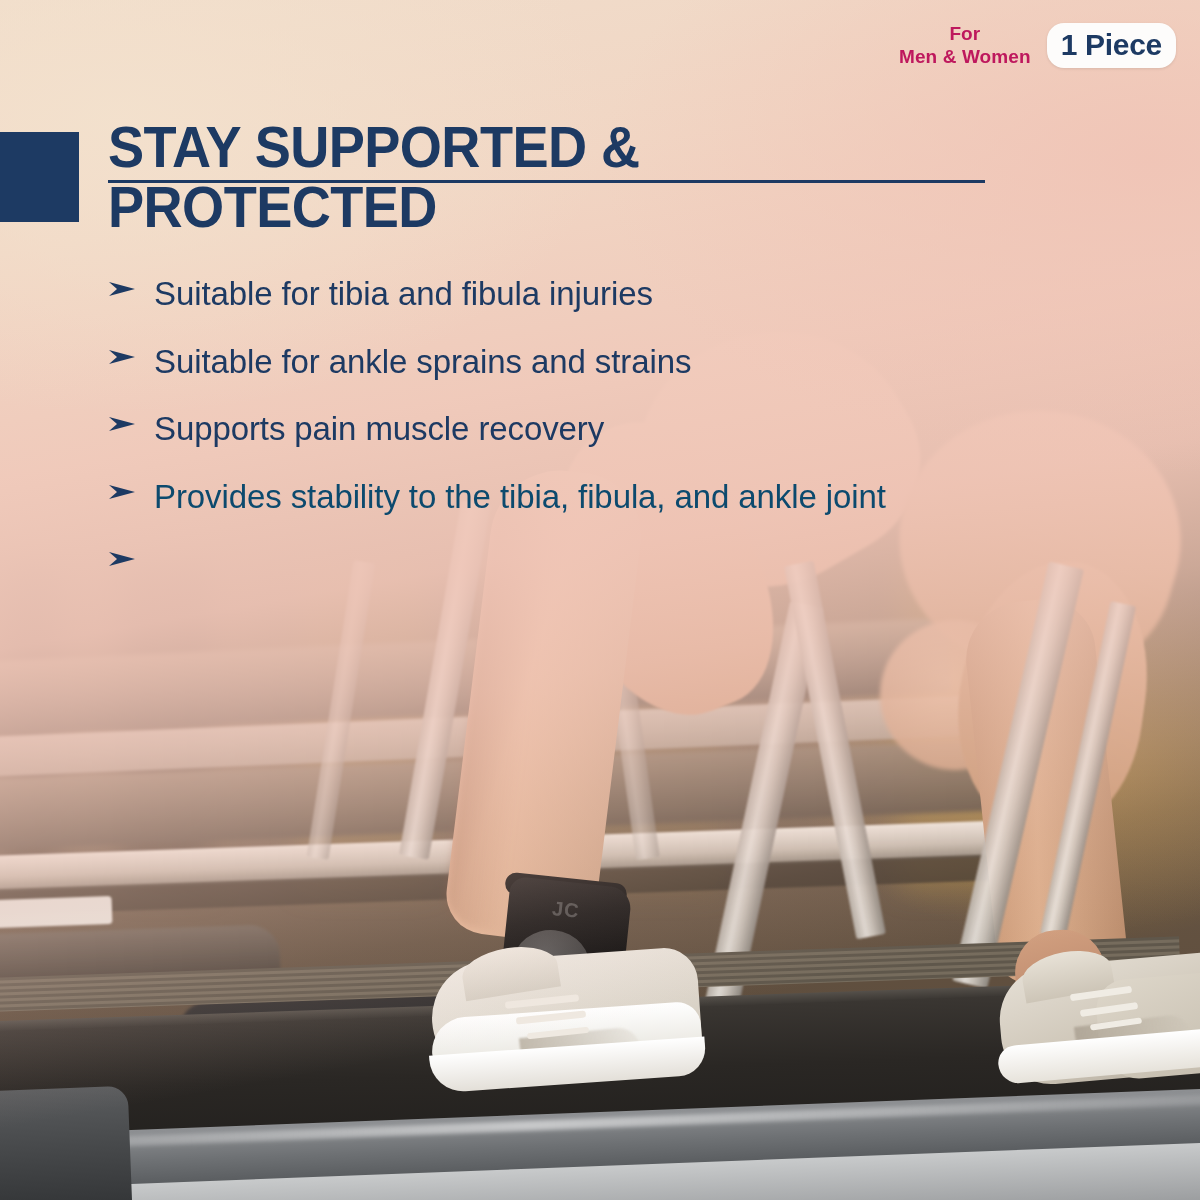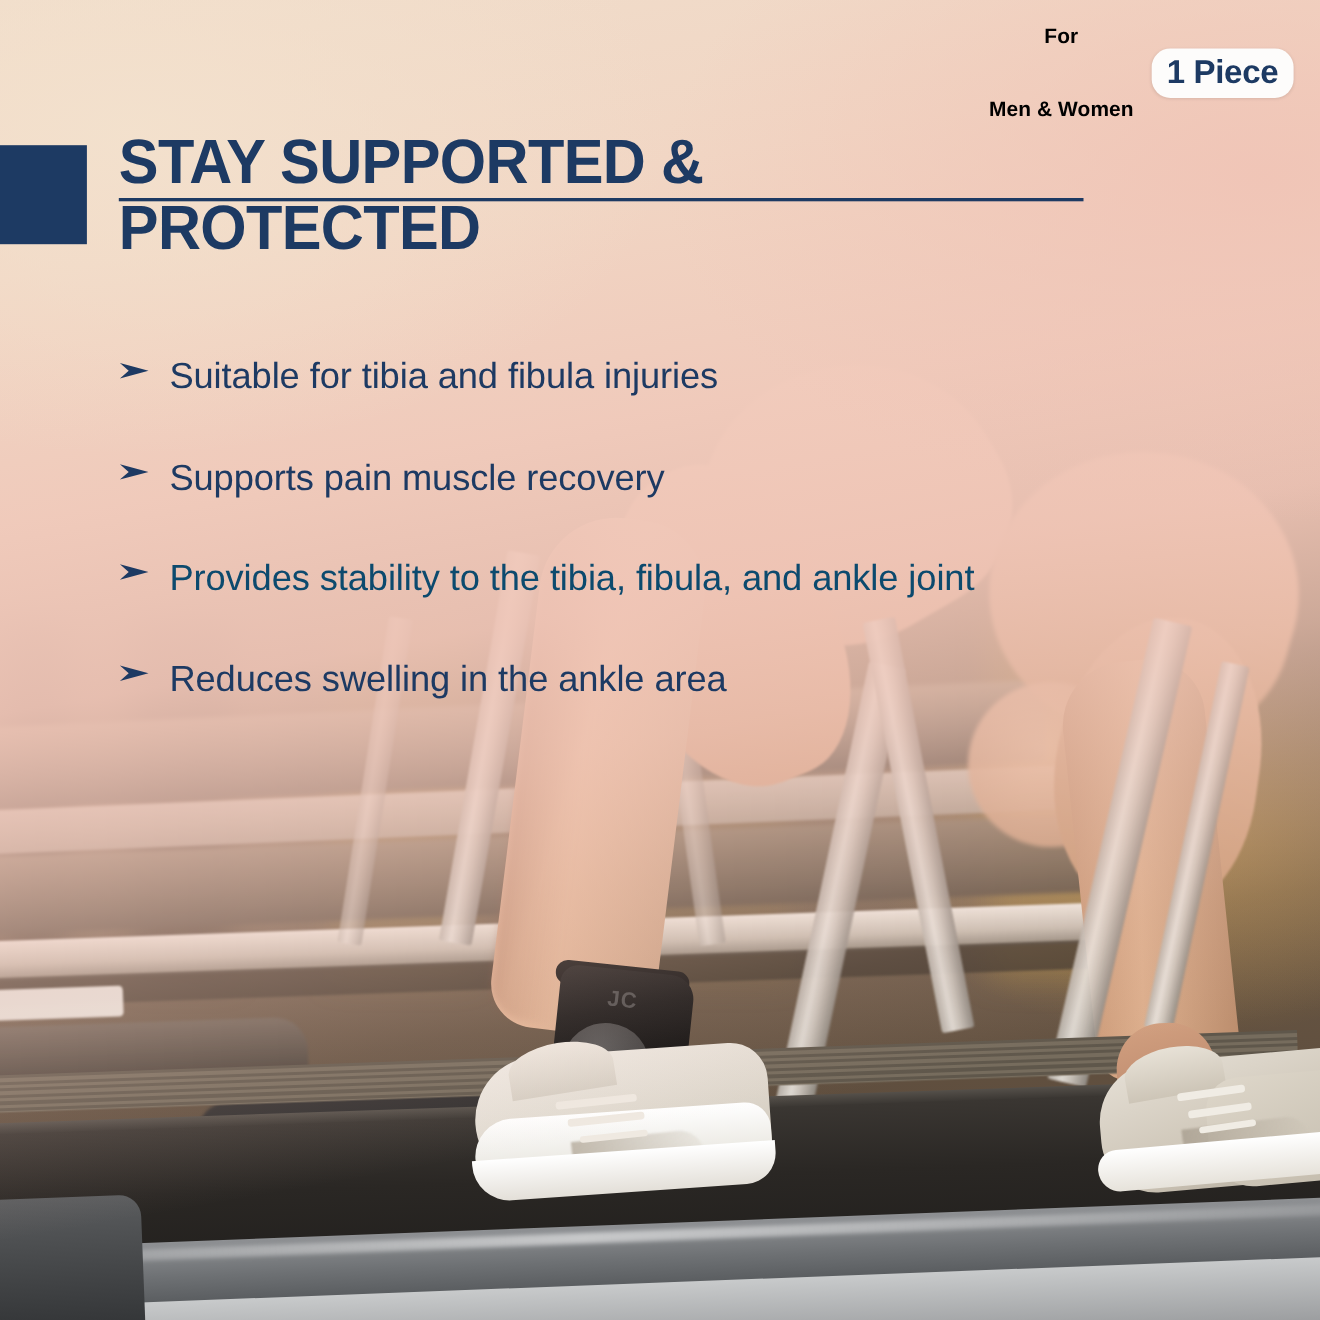--- a/index.html
+++ b/index.html
@@ -203,42 +203,42 @@
   }
 
   .badge-area{
     position:absolute;right:24px;top:22px;display:flex;align-items:center;gap:16px;
   }
   .for-label{
     text-align:center;line-height:1.22;font-size:19px;font-weight:700;
     font-family:"Liberation Sans",sans-serif;letter-spacing:.1px;
   }
   .for-label .l1{display:block;}
-  .for-label .l2{display:block;margin-top:43px;}
+  .for-label .l2{display:block;}
   .piece-badge{
     background:#fdfcfb;border-radius:17px;padding:5px 14px 7px;
     font-size:30px;font-weight:700;line-height:1.1;letter-spacing:-.3px;
     box-shadow:0 1px 3px rgba(0,0,0,.10);
   }
 
   .headline{
     position:absolute;left:108px;top:118px;width:900px;
     font-size:57px;font-weight:700;letter-spacing:-.6px;line-height:1.05;
     transform:scaleX(.95);transform-origin:left center;
     font-family:"Liberation Sans",sans-serif;
   }
   .rule{position:absolute;left:108px;top:180px;width:877px;height:3px;}
   .subhead{
     position:absolute;left:108px;top:193px;
     font-size:34px;font-weight:400;letter-spacing:0px;
     font-family:"Liberation Sans",sans-serif;
   }
 
   .bullets{position:absolute;left:108px;top:272px;width:1020px;}
-  .bullet{display:flex;align-items:flex-start;margin-bottom:24px;margin-top:48px;}
+  .bullet{display:flex;align-items:flex-start;margin-bottom:24px;}
   .arrow{
     flex:0 0 auto;width:32px;margin-top:7px;margin-right:14px;
     display:flex;align-items:center;
   }
   .arrow svg{display:block;}
   .bullet-text{
     font-size:33px;font-weight:400;line-height:1.32;letter-spacing:-.1px;
     font-family:"Liberation Sans",sans-serif;
   }
 </style>
@@ -317,21 +317,21 @@
   </div>
 
   <div class="overlay"></div>
   <div class="overlay-warm"></div>
 
   <div class="content">
 
     <div class="corner-square" style="background: rgb(29, 58, 99);"></div>
 
     <div class="badge-area">
-      <div class="for-label" style="color: #000000;">
+      <div class="for-label" style="color: #be185d;">
         <span class="l1">For</span>
         <span class="l2">Men &amp; Women</span>
       </div>
       <div class="piece-badge" style="color: rgb(29, 58, 99); background: rgb(253, 252, 251);">1 Piece</div>
     </div>
 
     <div class="headline" style="color: rgb(29, 58, 99);">STAY SUPPORTED &amp; PROTECTED</div>
 
     <div class="rule" style="background: rgb(29, 58, 99);"></div>
 
@@ -344,34 +344,41 @@
             </svg>
           </span>
           <span class="bullet-text" style="color: rgb(29, 58, 99);">Suitable for tibia and fibula injuries</span>
         </div>
         <div class="bullet">
           <span class="arrow">
             <svg width="30" height="20" viewBox="0 0 30 20" aria-hidden="true">
               <path d="M1 3 L27 10 L1 17 L9 10 Z" fill="#1d3a63"></path>
             </svg>
           </span>
+          <span class="bullet-text" style="color: rgb(29, 58, 99);">Suitable for ankle sprains and strains</span>
+        </div>
+        <div class="bullet">
+          <span class="arrow">
+            <svg width="30" height="20" viewBox="0 0 30 20" aria-hidden="true">
+              <path d="M1 3 L27 10 L1 17 L9 10 Z" fill="#1d3a63"></path>
+            </svg>
+          </span>
           <span class="bullet-text" style="color: rgb(29, 58, 99);">Supports pain muscle recovery</span>
         </div>
         <div class="bullet">
           <span class="arrow">
             <svg width="30" height="20" viewBox="0 0 30 20" aria-hidden="true">
               <path d="M1 3 L27 10 L1 17 L9 10 Z" fill="#1d3a63"></path>
             </svg>
           </span>
           <span class="bullet-text" style="color: #0c4a6e;">Provides stability to the tibia, fibula, and ankle joint</span>
         </div>
         <div class="bullet">
           <span class="arrow">
             <svg width="30" height="20" viewBox="0 0 30 20" aria-hidden="true">
               <path d="M1 3 L27 10 L1 17 L9 10 Z" fill="#1d3a63"></path>
             </svg>
           </span>
-          <span class="bullet-text" style="color: rgb(29, 58, 99);">Reduces swelling in the ankle area</span>
         </div>
       </div>
 
   </div>
 </div>
 
 </body></html>

